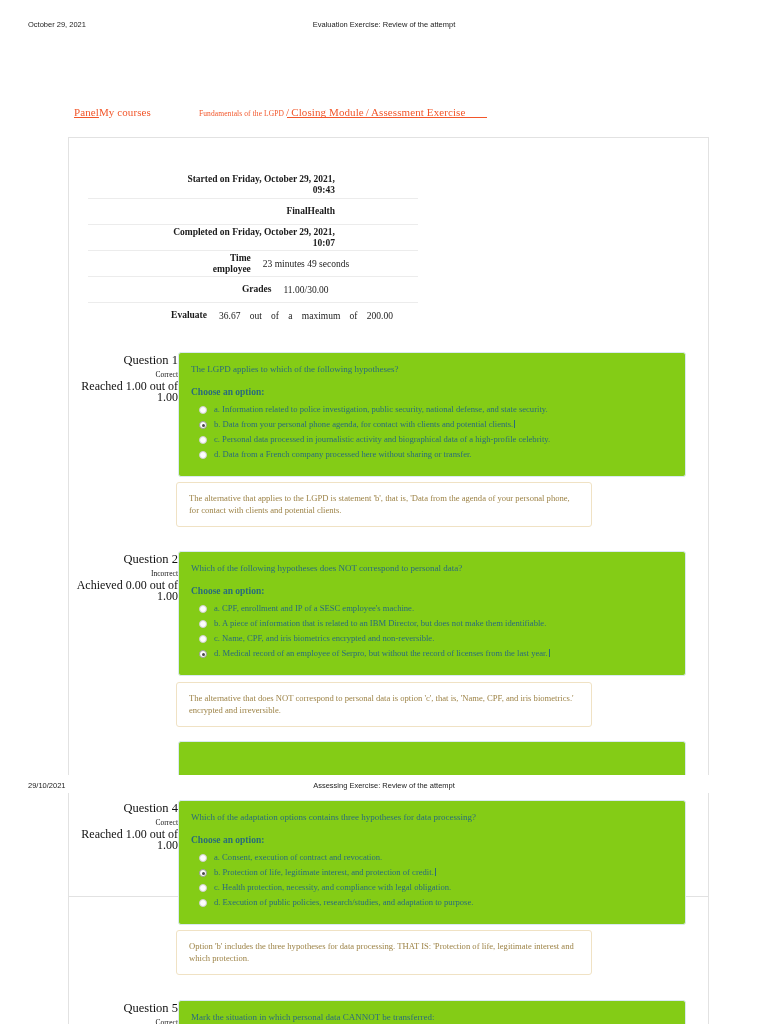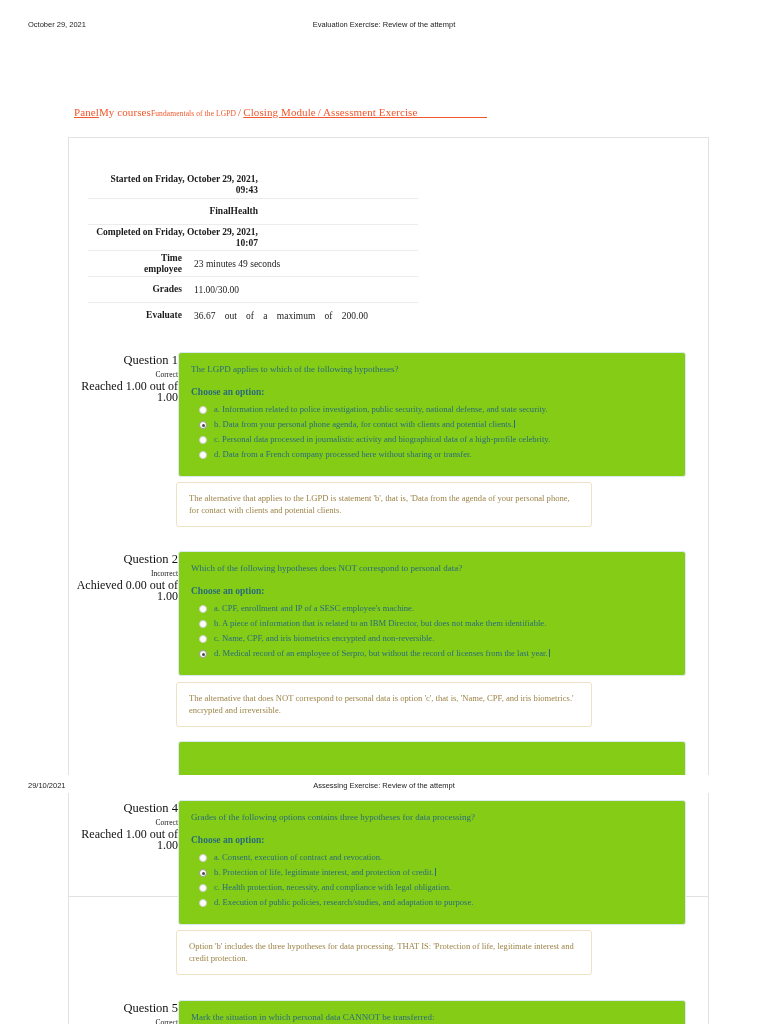--- a/index.html
+++ b/index.html
@@ -22,39 +22,39 @@
   .print-head .ph-left  { position: absolute; left: 28px; }
   .print-head .ph-mid   { position: absolute; left: 0; width: 768px; text-align: center; }
 
   
   .breadcrumb {
     position: absolute; left: 74px; top: 106px;
     font-size: 11px; color: #f2562a; letter-spacing: .1px;
     white-space: nowrap;
   }
   .breadcrumb a { color: #f2562a; text-decoration: underline; }
-  .breadcrumb .bc-sm { font-size: 7.5px; }
+  .breadcrumb .bc-sm { font-size: 7.5px; padding-left: 48px; }
   .breadcrumb .sep { color: #f2562a; text-decoration: none; padding: 0 2px; }
   .bc-rule {
     position: absolute; top: 117px; height: 1px; background: #f2562a;
   }
   .bc-rule.r1 { left: 287px; width: 105px; }
   .bc-rule.r2 { left: 412px; width: 75px; }
 
   
   .card {
     position: absolute; left: 68px; top: 137px;
     width: 641px; height: 760px;
     border: 1px solid #e2e2e2;
     background: #fff;
   }
 
   
   .summary { position: absolute; left: 88px; top: 172px; width: 330px; }
-  .sum-row { display: flex; align-items: center; min-height: 26px; border-top: 1px solid #ececec; }
+  .sum-row { display: flex; align-items: center; min-height: 26px; border-top: 1px solid #ececec; justify-content: center; }
   .sum-row:first-child { border-top: none; }
   .sum-label {
     width: 100px; text-align: right; padding-right: 6px;
     font-weight: bold; font-size: 9.5px; color: #1a1a1a; line-height: 11px;
   }
   .sum-label.wide { width: 176px; }
   .sum-value { font-size: 9.5px; color: #1a1a1a; padding-left: 6px; }
   .sum-value.spread { width: 180px; display: flex; justify-content: space-between; }
 
   
@@ -239,42 +239,42 @@
 
   <div class="page2-card"></div>
 
   <div class="qblock" style="top:800px;">
     <div class="qinfo">
       <div class="qnum">Question 4</div>
       <div class="qstate">Correct</div>
       <div class="qmark">Reached 1.00 out of 1.00</div>
     </div>
     <div class="qbox">
-      <div class="qtext">Grades of the following options contains three hypotheses for data processing?</div>
+      <div class="qtext">Which of the adaptation options contains three hypotheses for data processing?</div>
       <div class="qprompt">Choose an option:</div>
       <div class="opt">
         <span class="radio"></span>
         <span class="optlabel">a. Consent, execution of contract and revocation.</span>
       </div>
       <div class="opt">
         <span class="radio sel"></span>
         <span class="optlabel"><span>b. Protection of life, legitimate interest, and protection of credit.</span><span class="caret"></span></span>
       </div>
       <div class="opt">
         <span class="radio"></span>
         <span class="optlabel">c. Health protection, necessity, and compliance with legal obligation.</span>
       </div>
       <div class="opt">
         <span class="radio"></span>
         <span class="optlabel">d. Execution of public policies, research/studies, and adaptation to purpose.</span>
       </div>
     </div>
   </div>
   <div class="fbox" style="top:930px;">
-    <div class="ftext">Option 'b' includes the three hypotheses for data processing. THAT IS: 'Protection of life, legitimate interest and credit protection.</div>
+    <div class="ftext">Option 'b' includes the three hypotheses for data processing. THAT IS: 'Protection of life, legitimate interest and which protection.</div>
   </div>
 
   <div class="qblock" style="top:1000px;">
     <div class="qinfo">
       <div class="qnum">Question 5</div>
       <div class="qstate">Correct</div>
     </div>
     <div class="qbox" style="height:60px;">
       <div class="qtext">Mark the situation in which personal data CANNOT be transferred:</div>
     </div>

